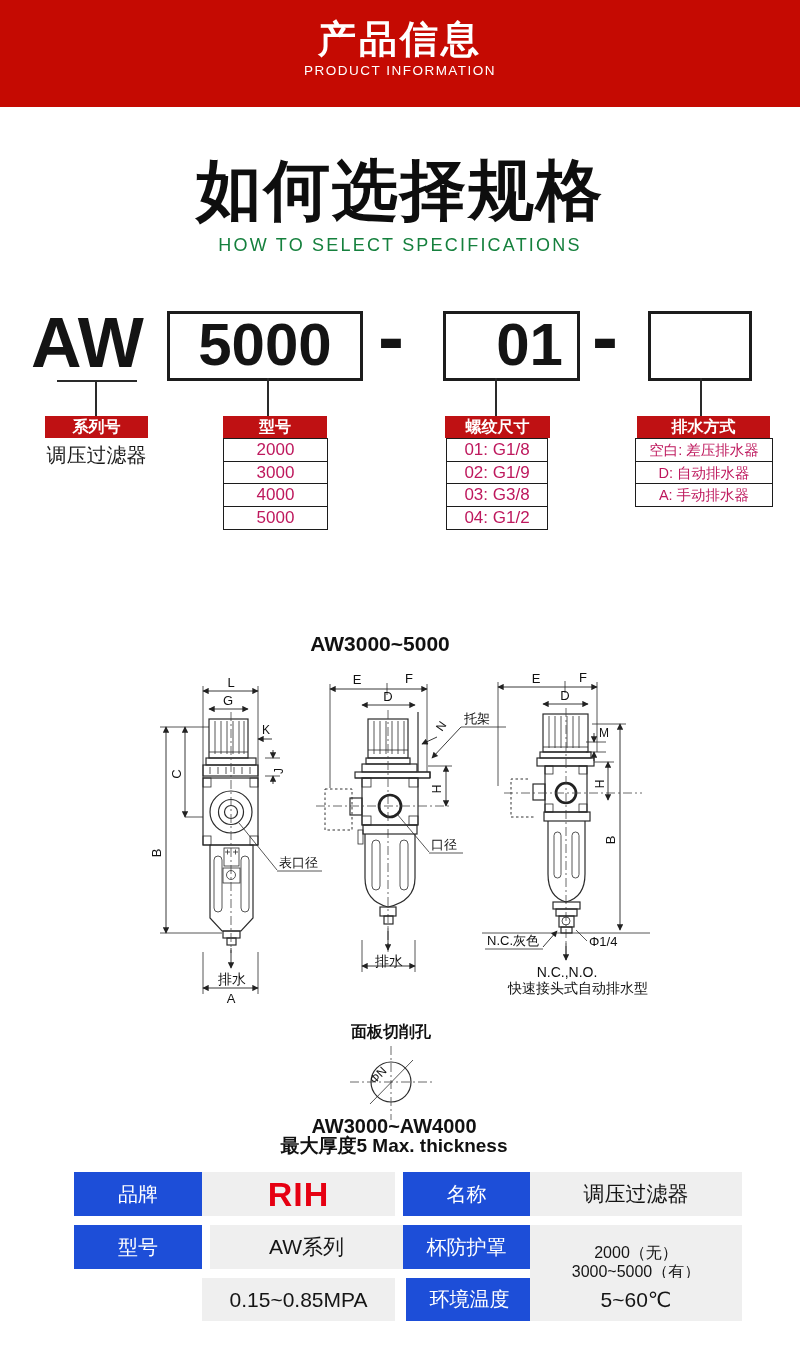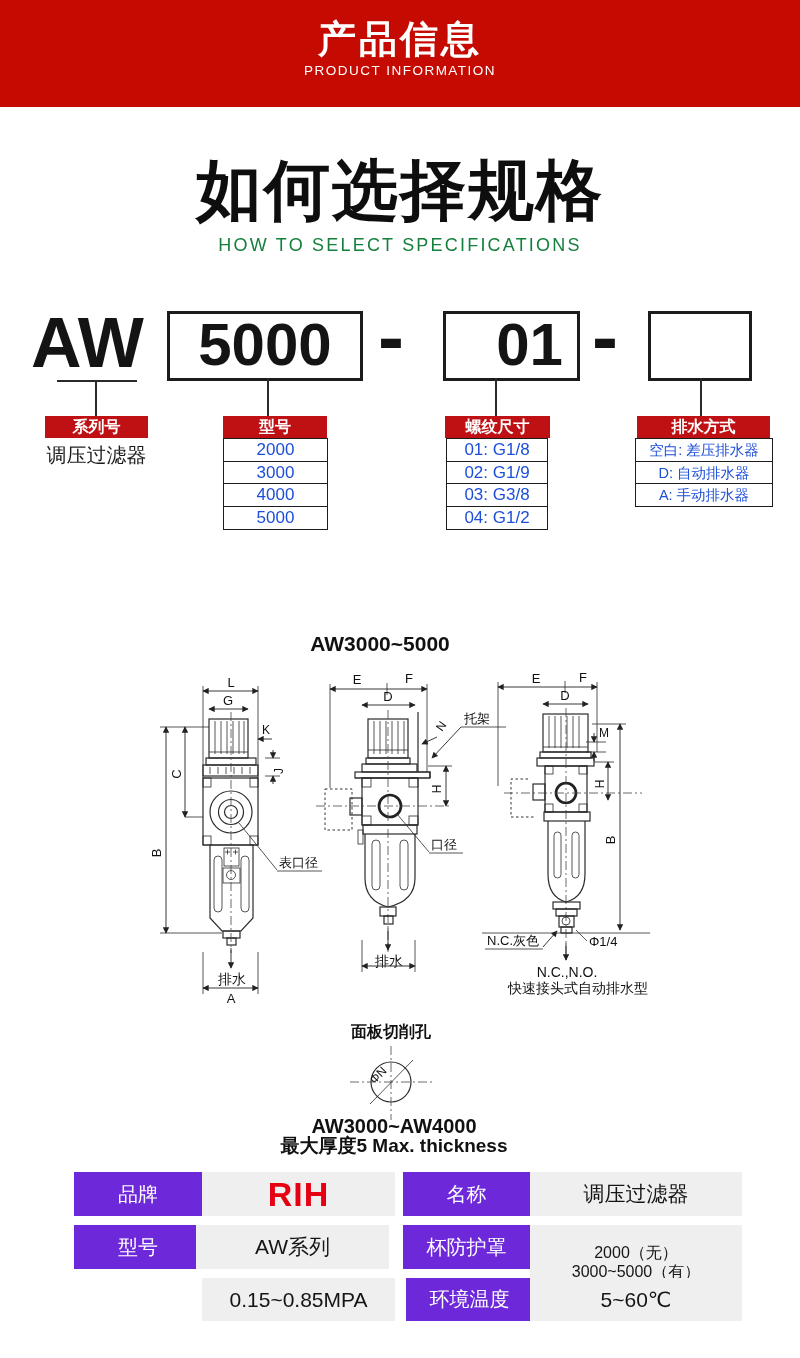--- a/index.html
+++ b/index.html
@@ -29,40 +29,40 @@
   .dash1{left:378px;} .dash2{left:592px;}
   .hline{position:absolute;background:#2a2a2a;height:1.5px;}
   .vline{position:absolute;background:#2a2a2a;width:1.5px;}
 
   
   .hdr{position:absolute;top:416px;height:22px;background:#bf1113;color:#fff;font-size:16px;
        font-weight:bold;text-align:center;line-height:22px;}
   .series-val{position:absolute;left:30px;top:442px;width:133px;text-align:center;font-size:20px;color:#1a1a1a;}
   .opt-table{position:absolute;top:438px;}
   .opt-row{height:22px;line-height:22px;border:1.5px solid #1c1c1c;margin-top:-1.5px;background:#fff;
-       text-align:center;font-size:17px;color:#1d4ed8;}
+       text-align:center;font-size:17px;color:#be185d;}
   .opt-row:first-child{margin-top:0;}
   .drain-row{font-size:14.5px;}
 
   
   .draw-title{position:absolute;left:280px;top:632px;width:200px;text-align:center;
        font-size:21px;font-weight:bold;color:#111;}
   svg .ln{fill:none;stroke:#2b2b2b;stroke-width:1.2;}
   svg .thin{fill:none;stroke:#2b2b2b;stroke-width:0.8;}
   svg .dim{fill:none;stroke:#222;stroke-width:0.9;}
   svg .cl{fill:none;stroke:#444;stroke-width:0.8;stroke-dasharray:9 3 2 3;}
   svg .dot{fill:none;stroke:#333;stroke-width:1;stroke-dasharray:2.5 2.5;}
   svg .bold-circ{fill:none;stroke:#222;stroke-width:2.7;}
   svg text{fill:#111;font-family:"Liberation Sans","DejaVu Sans",sans-serif;font-size:13px;}
   svg .t12{font-size:12px;} svg .t14{font-size:14px;}
   svg .tb{font-weight:bold;}
 
   
   .cell{position:absolute;text-align:center;}
-  .cell-label{background:#6d28d9;color:#fff;font-size:20px;}
+  .cell-label{background:#1d4ed8;color:#fff;font-size:20px;}
   .cell-value{background:#efefef;color:#151515;font-size:21px;}
   .rih{font-size:34px;font-weight:bold;color:#e60012;letter-spacing:1px;}
   .two-line{font-size:16px;line-height:19px;padding-top:18px;}
 </style>
 </head>
 <body>
 
 <div id="page">
 
   <div class="banner">
@@ -320,21 +320,21 @@
       <text x="394" y="1152" class="tb" style="font-size:19px" text-anchor="middle">最大厚度5 Max. thickness</text>
     </g>
   </svg>
 
   <div class="cell cell-label" style="left:74px;top:1172px;width:128px;height:44px;line-height:44px;">品牌</div>
   <div class="cell cell-label" style="left:403px;top:1172px;width:127px;height:44px;line-height:44px;">名称</div>
   <div class="cell cell-value rih" style="left:202px;top:1172px;width:193px;height:44px;line-height:44px;">RIH</div>
   <div class="cell cell-value" style="left:530px;top:1172px;width:212px;height:44px;line-height:44px;">调压过滤器</div>
 
   <div class="cell cell-label" style="left:74px;top:1225px;width:128px;height:44px;line-height:44px;">型号</div>
-  <div class="cell cell-value" style="left:196px;top:1225px;width:193px;height:44px;line-height:44px;">AW系列</div>
+  <div class="cell cell-value" style="left:210px;top:1225px;width:193px;height:44px;line-height:44px;">AW系列</div>
   <div class="cell cell-label" style="left:403px;top:1225px;width:127px;height:44px;line-height:44px;">杯防护罩</div>
   <div class="cell cell-value two-line" style="left:530px;top:1225px;width:212px;height:44px;">
     <div>2000（无）</div>
     <div>3000~5000（有）</div>
   </div>
 
   <div class="cell cell-value" style="left:202px;top:1278px;width:193px;height:43px;line-height:43px;">0.15~0.85MPA</div>
   <div class="cell cell-label" style="left:406px;top:1278px;width:127px;height:43px;line-height:43px;">环境温度</div>
   <div class="cell cell-value" style="left:530px;top:1278px;width:212px;height:43px;line-height:43px;">5~60℃</div>
 

